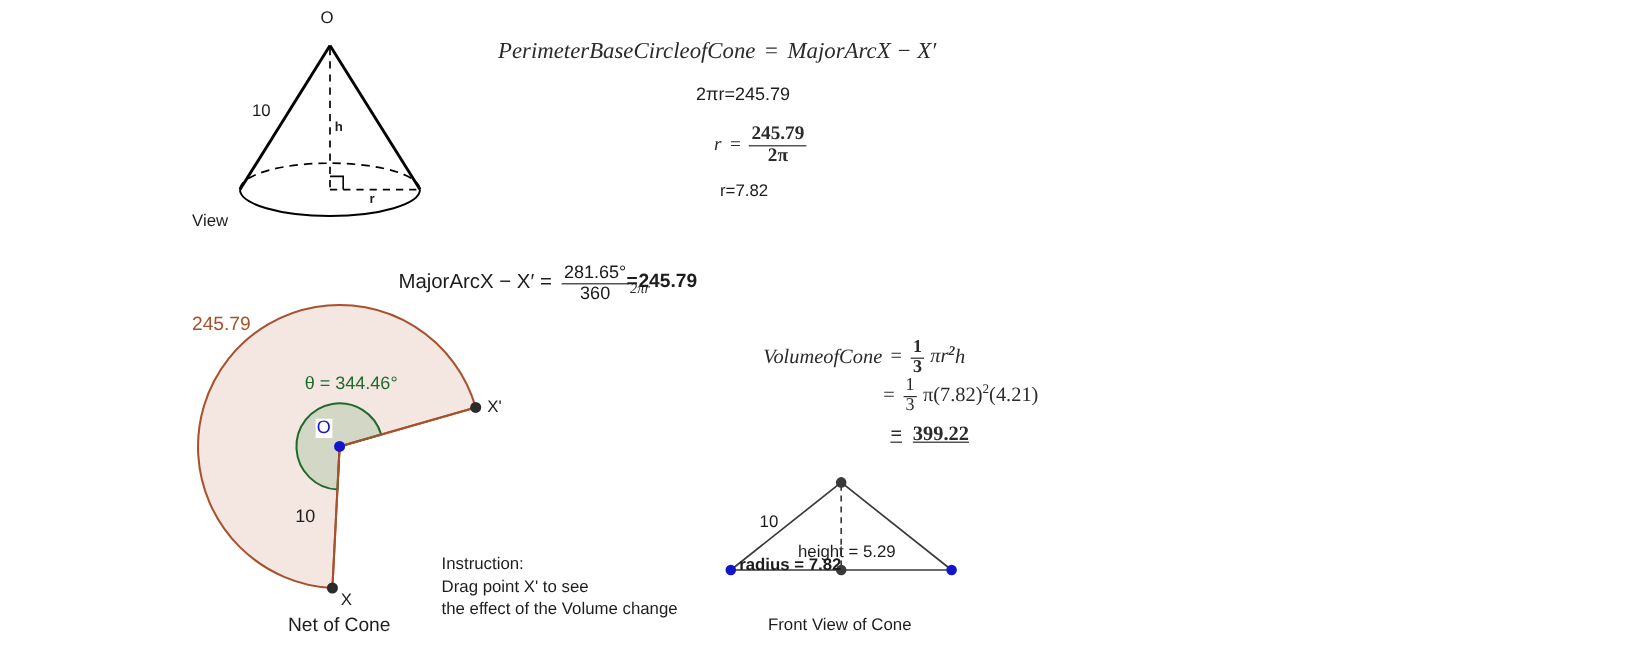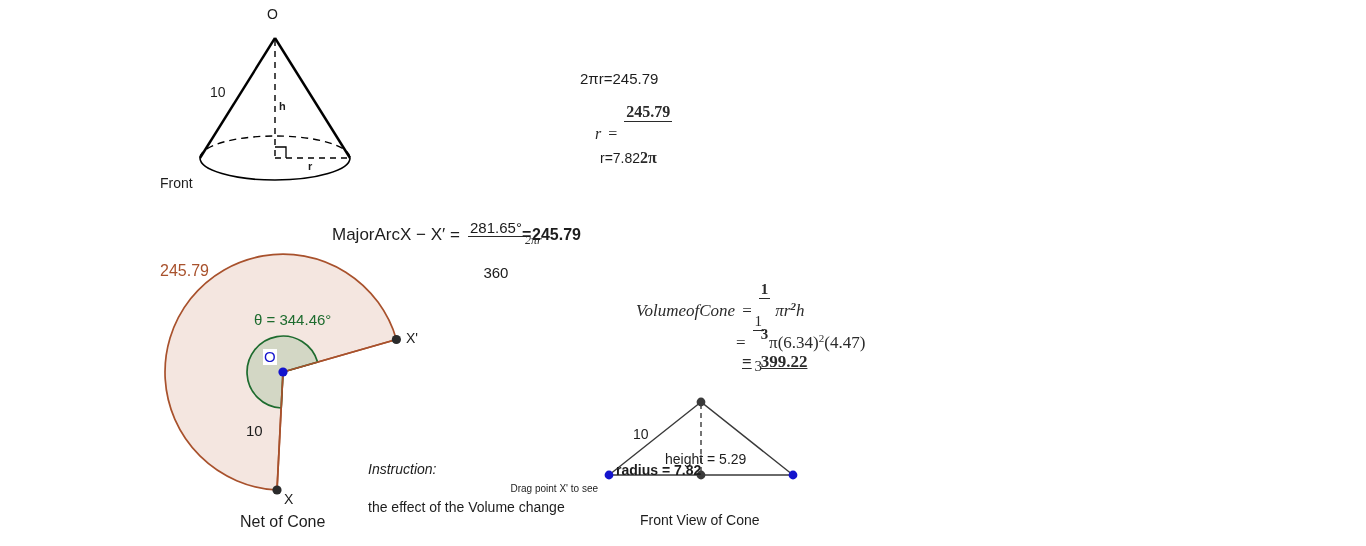--- a/index.html
+++ b/index.html
@@ -11,21 +11,21 @@
     overflow:hidden;
     position:relative;
   }
   .stage{position:absolute;left:0;top:0;width:1366px;height:546px;}
   .abs{position:absolute;}
   .txt{font-family:"Liberation Sans", sans-serif;color:#1d1d1d;white-space:pre;}
   .math{font-family:"Liberation Serif", serif;font-style:italic;color:#2b2b2b;white-space:nowrap;}
   .mathup{font-style:normal;}
   .frac{display:inline-block;vertical-align:middle;text-align:center;line-height:1.05;}
   .frac .num{display:block;border-bottom:1px solid #2b2b2b;padding:0 2px;}
-  .frac .den{display:block;padding:0 2px;margin-top:28px;}
+  .frac .den{display:block;padding:0 2px;}
   .bold{font-weight:bold;}
   svg{display:block;overflow:visible;}
 </style>
 </head>
 <body>
 
 <div class="stage">
 
   <div class="abs" style="left:160px;top:10px;width:220px;height:185px;">
     <svg width="220" height="185" viewBox="0 0 220 185">
@@ -39,24 +39,27 @@
       <line x1="115" y1="30" x2="115" y2="148" stroke="#000" stroke-width="1.4" stroke-dasharray="6,5"></line>
 
       <line x1="115" y1="148" x2="190" y2="148" stroke="#000" stroke-width="1.4" stroke-dasharray="6,5"></line>
 
       <polyline points="115,137 126,137 126,148" fill="none" stroke="#000" stroke-width="1.3"></polyline>
     </svg>
     <div class="abs txt" style="left:107px;top:-4px;font-size:14px;">O</div>
     <div class="abs txt" style="left:50px;top:74px;font-size:14px;">10</div>
     <div class="abs txt bold" style="left:119px;top:90px;font-size:11px;">h</div>
     <div class="abs txt bold" style="left:148px;top:150px;font-size:11px;">r</div>
-    <div class="abs txt" style="left:0px;top:165px;font-size:14px;">Front</div>
+    <div class="abs txt" style="left:0px;top:165px;font-size:14px;">View</div>
   </div>
 
   <div class="abs" style="left:415px;top:32px;width:420px;height:150px;">
+    <div class="abs math" style="left:0px;top:0px;font-size:19px;">
+      <span>PerimeterBaseCircleofCone</span><span class="mathup" style="padding:0 8px;">=</span><span>MajorArcX − X′</span>
+    </div>
     <div class="abs txt" style="left:165px;top:38px;font-size:15px;">2πr=245.79</div>
     <div class="abs math" style="left:180px;top:72px;font-size:16px;">
       <span>r</span><span class="mathup" style="padding:0 7px;">=</span><span class="frac mathup bold" style="font-size:16px;"><span class="num">245.79</span><span class="den">2π</span></span>
     </div>
     <div class="abs txt" style="left:185px;top:118px;font-size:14px;">r=7.82</div>
   </div>
 
   <div class="abs" style="left:332px;top:220px;width:260px;height:44px;">
     <div class="abs txt" style="left:0px;top:5px;font-size:17px;text-align:right;">MajorArcX − X′ =</div>
     <div class="abs" style="left:136px;top:0px;font-size:15px;font-family:'Liberation Sans',sans-serif;">
@@ -87,31 +90,31 @@
     <div class="abs txt" style="left:10px;top:12px;font-size:16px;color:#a8512c;">245.79</div>
     <div class="abs txt" style="left:104px;top:61px;font-size:15px;color:#1d6b2e;">θ = 344.46°</div>
     <div class="abs txt" style="left:113px;top:99px;font-size:15px;color:#1414cd;background:#ffffff;padding:0 1px;line-height:1.05;">O</div>
     <div class="abs txt" style="left:96px;top:172px;font-size:15px;">10</div>
     <div class="abs txt" style="left:134px;top:241px;font-size:14px;">X</div>
     <div class="abs txt" style="left:256px;top:80px;font-size:14px;">X'</div>
     <div class="abs txt" style="left:90px;top:263px;font-size:16px;">Net of Cone</div>
   </div>
 
   <div class="abs" style="left:368px;top:460px;width:230px;">
-    <div class="txt" style="font-size:14px;line-height:19px;font-style:italic;">Instruction:</div>
-    <div class="txt" style="font-size:10px;line-height:19px;text-align:right;">Drag point X' to see</div>
+    <div class="txt" style="font-size:14px;line-height:19px;">Instruction:</div>
+    <div class="txt" style="font-size:14px;line-height:19px;">Drag point X' to see</div>
     <div class="txt" style="font-size:14px;line-height:19px;">the effect of the Volume change</div>
   </div>
 
   <div class="abs" style="left:636px;top:278px;width:300px;height:100px;">
     <div class="abs math" style="left:0px;top:4px;font-size:17px;">
       <span>VolumeofCone</span><span class="mathup" style="padding:0 7px;">=</span><span class="frac mathup bold" style="font-size:15px;"><span class="num">1</span><span class="den">3</span></span><span style="padding-left:5px;">πr</span><sup class="bold" style="font-size:11px;">2</sup><span>h</span>
     </div>
     <div class="abs math" style="left:100px;top:36px;font-size:17px;">
-      <span class="mathup" style="padding-right:7px;">=</span><span class="frac mathup" style="font-size:15px;"><span class="num">1</span><span class="den">3</span></span><span class="mathup" style="padding-left:5px;">π(6.34)</span><sup class="mathup" style="font-size:11px;">2</sup><span class="mathup">(4.47)</span>
+      <span class="mathup" style="padding-right:7px;">=</span><span class="frac mathup" style="font-size:15px;"><span class="num">1</span><span class="den">3</span></span><span class="mathup" style="padding-left:5px;">π(7.82)</span><sup class="mathup" style="font-size:11px;">2</sup><span class="mathup">(4.21)</span>
     </div>
     <div class="abs math mathup bold" style="left:106px;top:74px;font-size:17px;text-decoration:underline;">
       <span>=</span><span style="padding-left:9px;">399.22</span>
     </div>
   </div>
 
   <div class="abs" style="left:595px;top:390px;width:230px;height:145px;">
     <svg width="230" height="145" viewBox="0 0 230 145">
 
       <polygon points="106,12 14,85 198,85" fill="none" stroke="#3a3a3a" stroke-width="1.4"></polygon>

